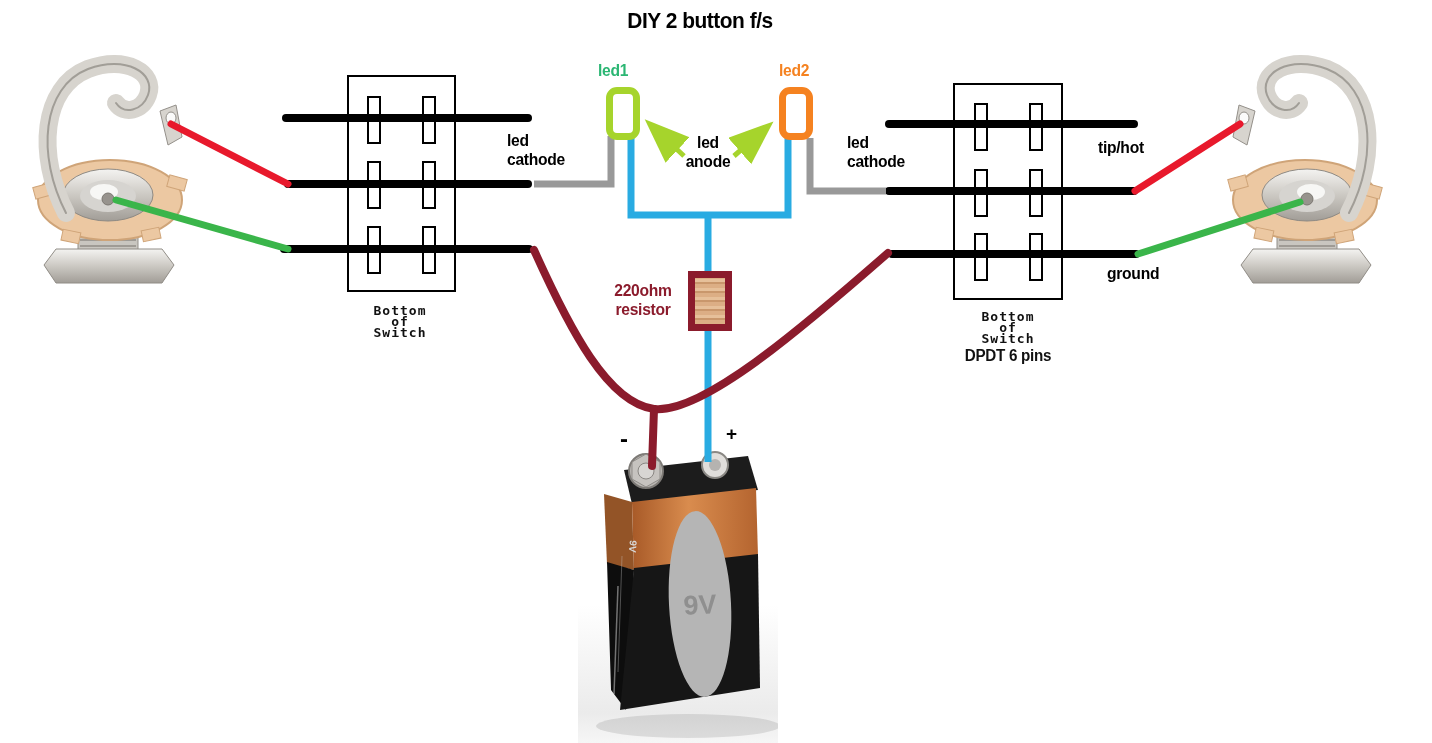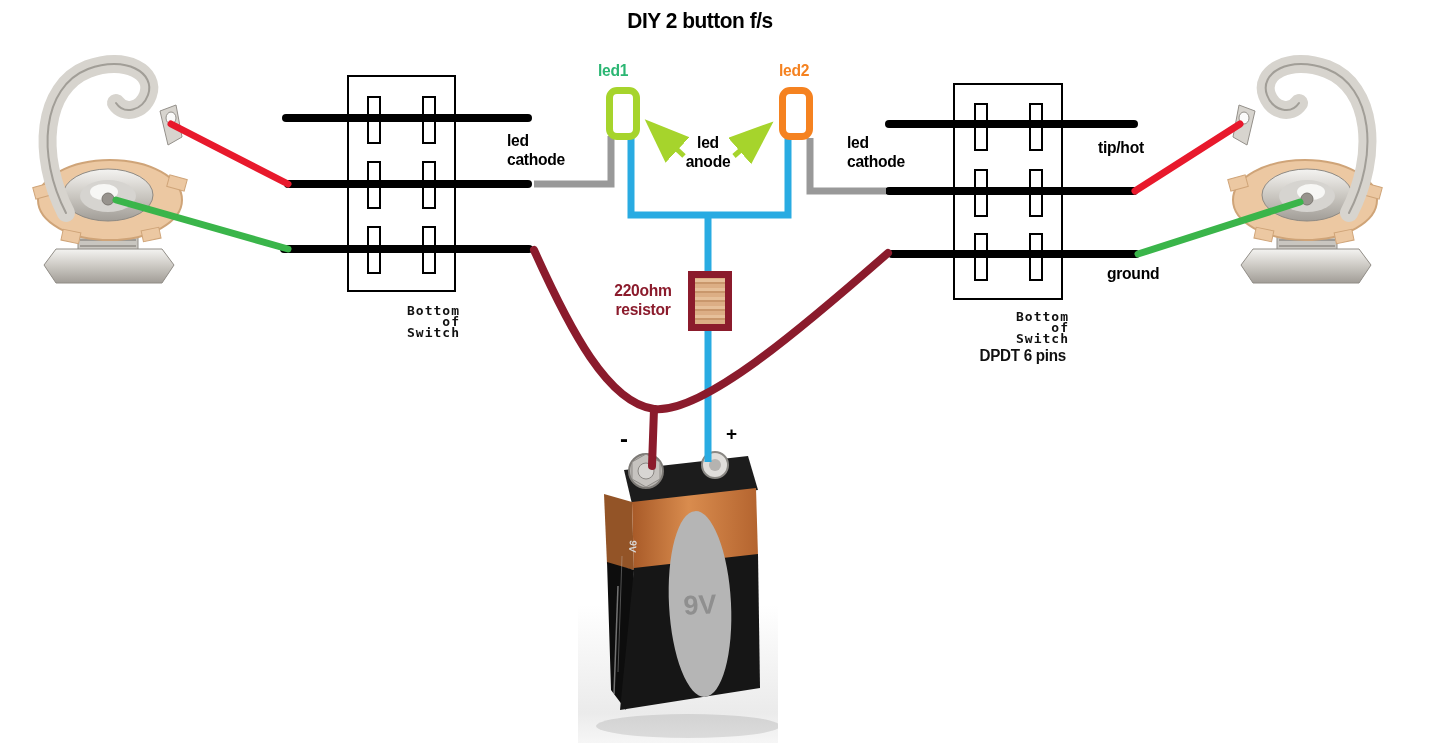--- a/index.html
+++ b/index.html
@@ -23,21 +23,21 @@
   .resistor{position:absolute;left:688px;top:271px;width:30px;height:46px;
             border:7px solid #8b1b2c;z-index:5;
             background:repeating-linear-gradient(0deg,#dcae85 0 4px,#c9976c 4px 6px,#e6c09a 6px 9px),
                        repeating-linear-gradient(90deg,rgba(255,255,255,.25) 0 3px,rgba(0,0,0,0) 3px 7px);}
   
   .lbl{position:absolute;font-weight:bold;font-size:17px;line-height:19px;color:#000;
        letter-spacing:-0.3px;transform:scaleX(0.92);transform-origin:left top;z-index:7;}
   .lbl span{display:block;}
   .lbl.center{text-align:center;transform-origin:center top;}
   .caption{position:absolute;font-family:"DejaVu Sans Mono",monospace;font-weight:bold;
-           font-size:13px;line-height:11px;letter-spacing:1px;text-align:right;color:#111;z-index:7;}
+           font-size:13px;line-height:11px;letter-spacing:1px;text-align:center;color:#111;z-index:7;}
   .caption span{display:block;}
   .caption .sub{font-family:"Liberation Sans",sans-serif;font-size:16px;letter-spacing:-0.3px;
                 line-height:17px;margin-top:3px;transform:scaleX(0.95);}
   
   .photo-bg{position:absolute;left:578px;top:436px;width:200px;height:307px;
             background:linear-gradient(#ffffff 55%,#ebebeb 90%,#f6f6f6);z-index:1;}
   .jack{position:absolute;z-index:1;}
   .battery-svg{position:absolute;left:578px;top:436px;z-index:1;}
   .polarity{position:absolute;font-weight:bold;color:#000;z-index:7;}
 </style>

